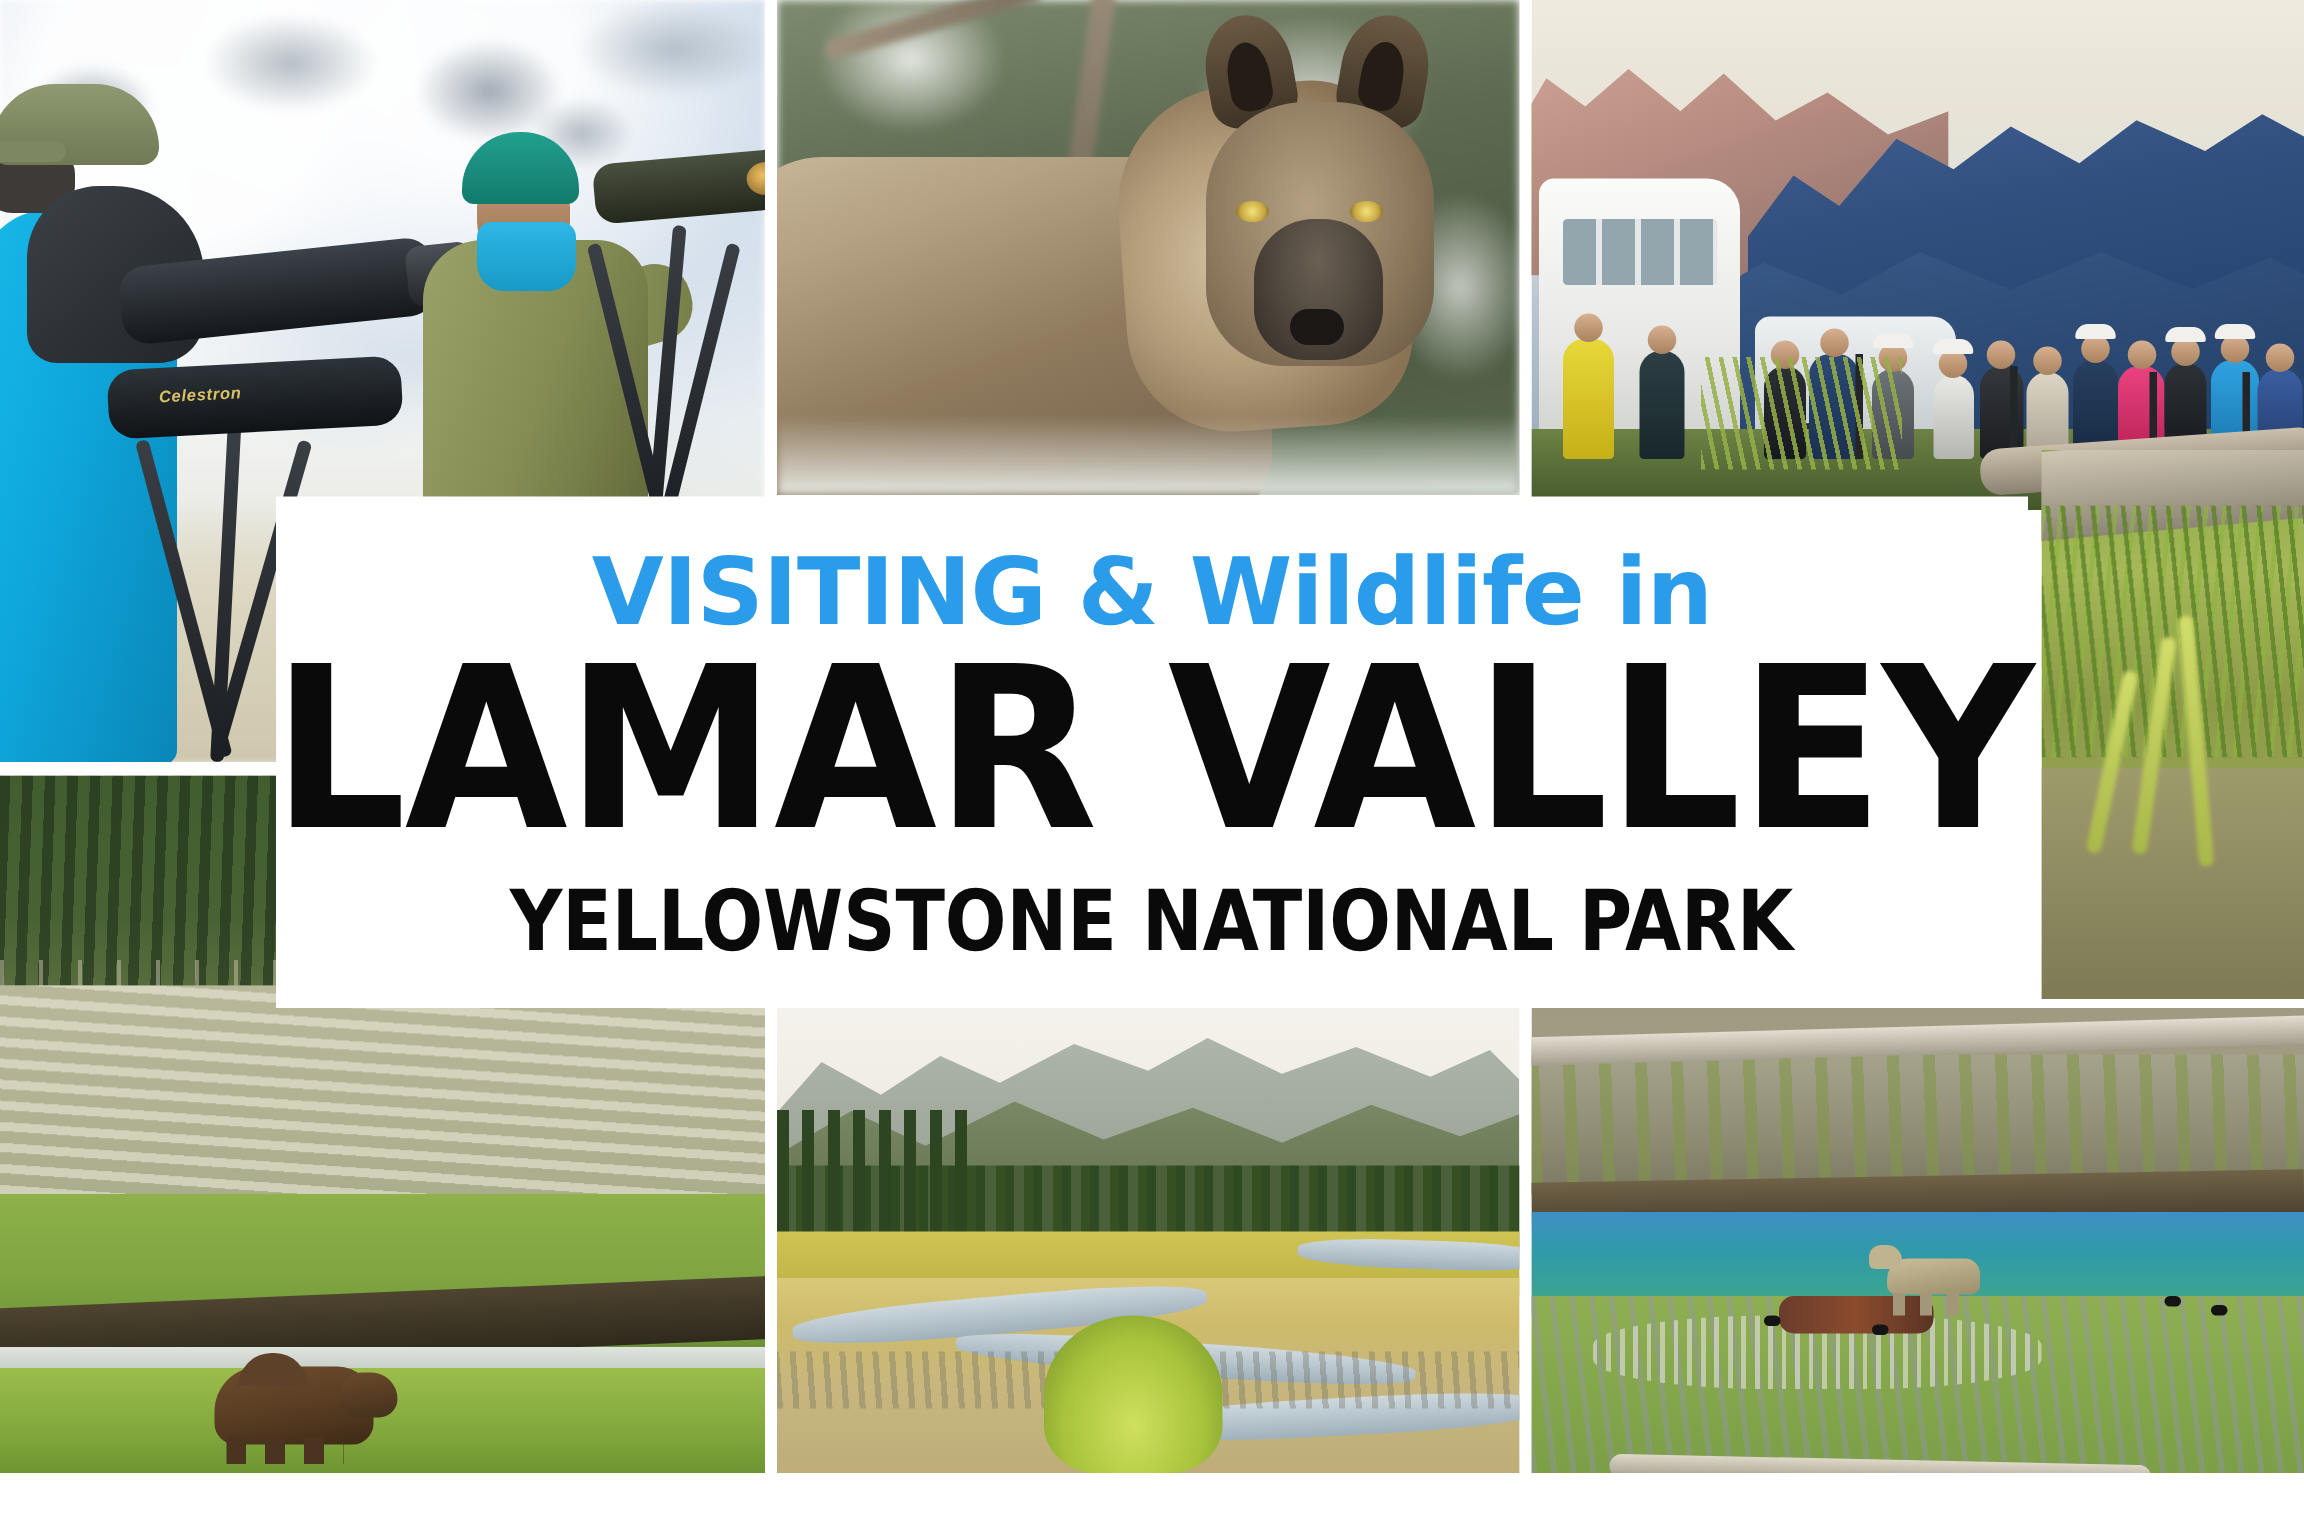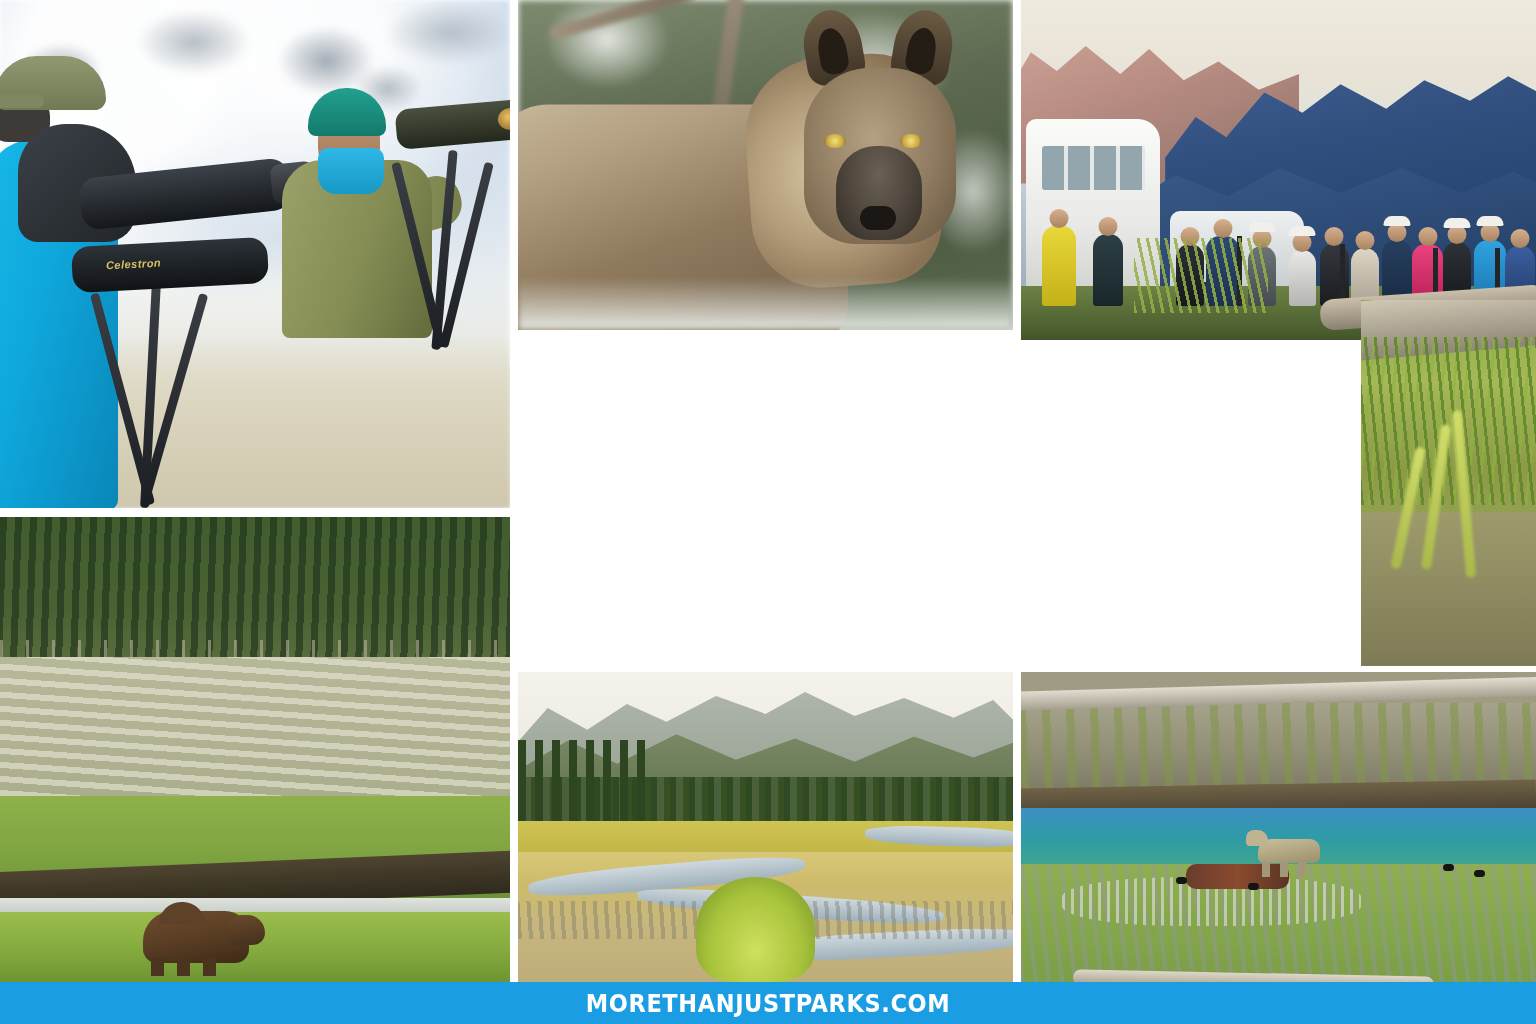--- a/index.html
+++ b/index.html
@@ -700,18 +700,20 @@
       <div class="t7-carcass"></div>
       <div class="t7-wolf"></div>
       <div class="t7-raven" style="left:30%; top:66%;"></div>
       <div class="t7-raven" style="left:44%; top:68%;"></div>
       <div class="t7-raven" style="left:82%; top:62%;"></div>
       <div class="t7-raven" style="left:88%; top:64%;"></div>
       <div class="t7-log2"></div>
     </div>
   </div>
 
-
-  <div class="footer">
-    <span class="footer-text">MORETHANJUSTPARKS.COM</span>
+  <div class="title-card">
+    <div class="eyebrow">VISITING &amp; Wildlife in</div>
+    <div class="headline">LAMAR VALLEY</div>
+    <div class="subhead">YELLOWSTONE NATIONAL PARK</div>
   </div>
 
+
 </div>
 
 </body></html>

